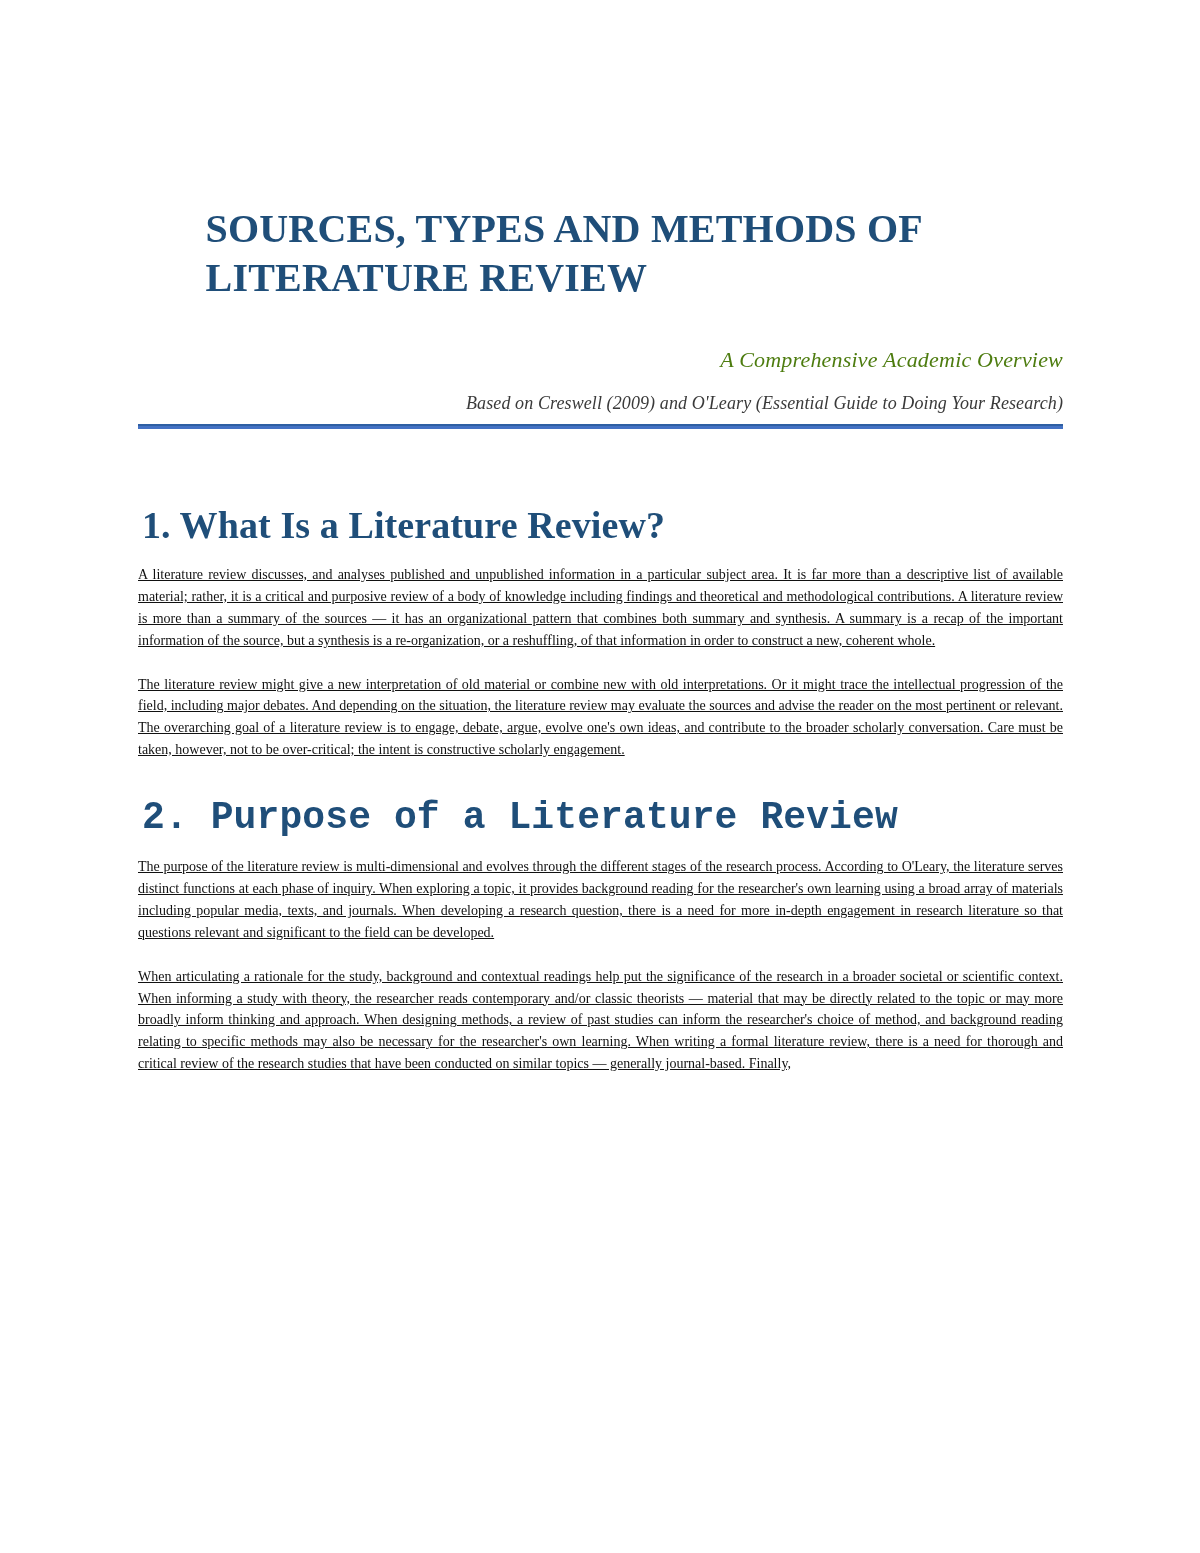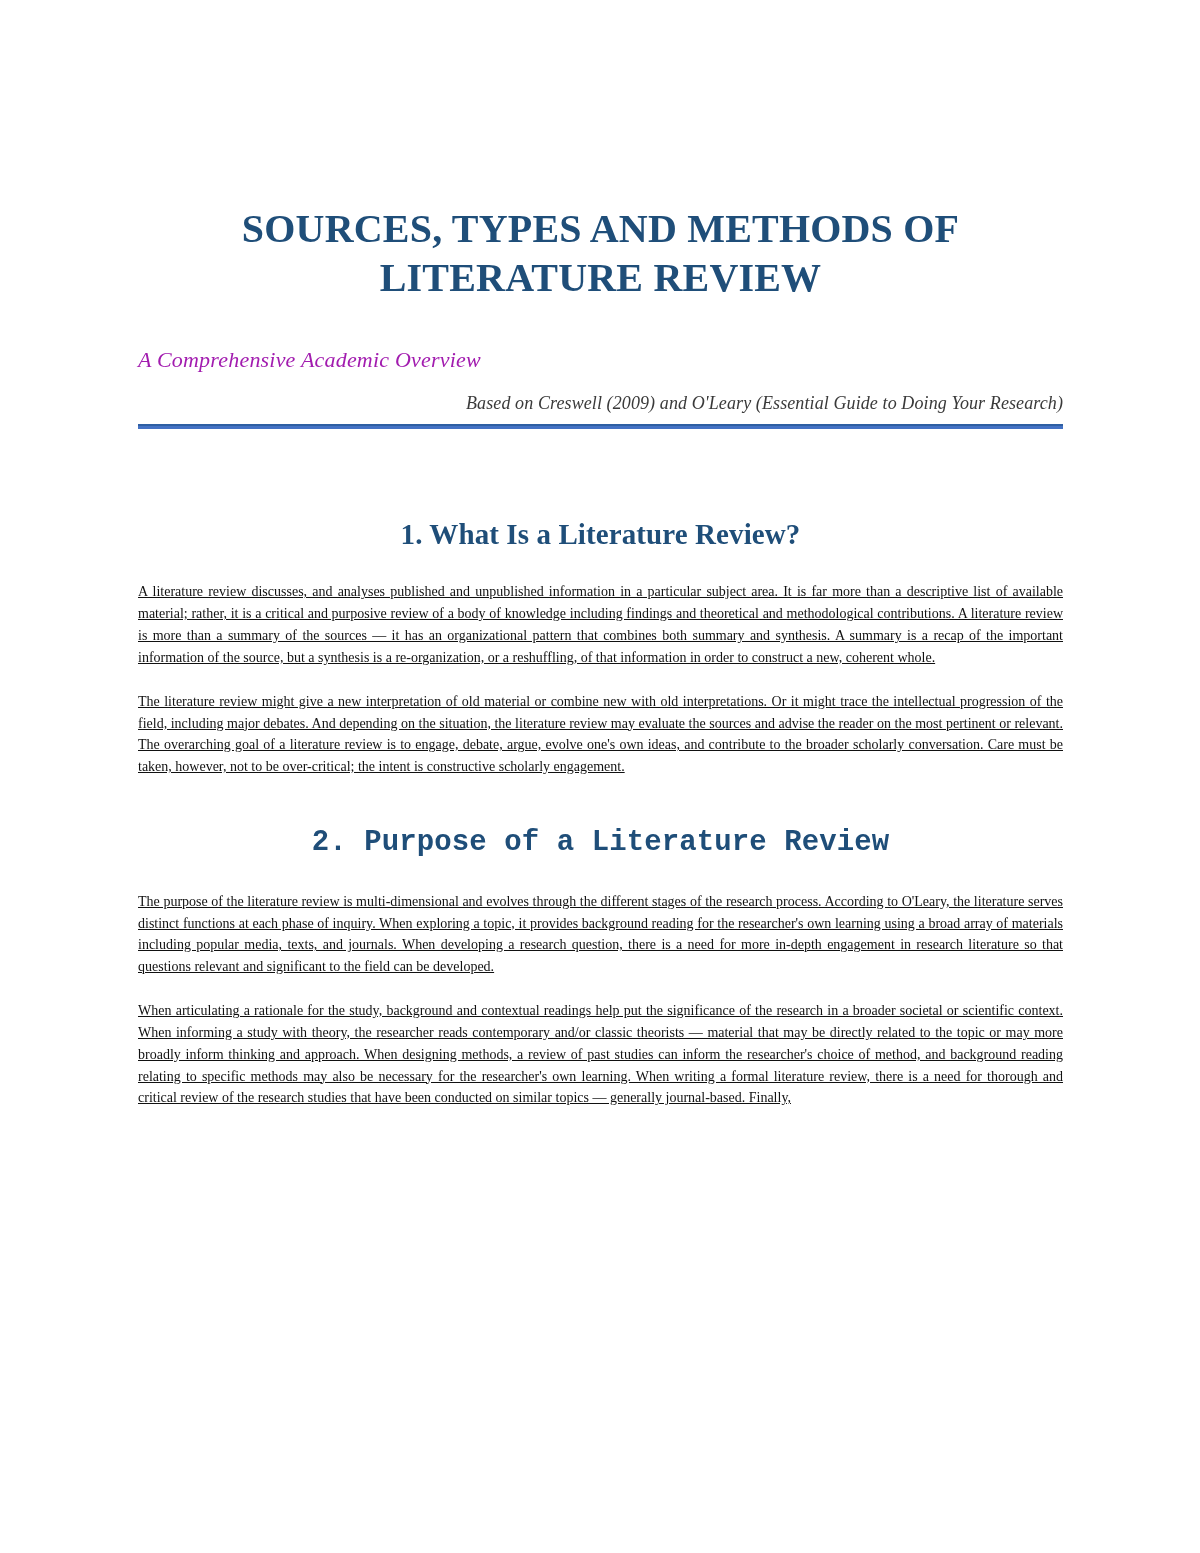--- a/index.html
+++ b/index.html
@@ -41,31 +41,31 @@
 
   .doc-title {
     font-family: "Liberation Serif", "DejaVu Serif", serif;
     font-size: 40px;
     line-height: 1.22;
     font-weight: bold;
     color: #1F4E79;
     letter-spacing: 0.2px;
     margin: 0 auto;
     max-width: 790px;
-    text-align: center;
+    text-align: left;
   }
 
   .doc-subtitle {
     font-family: "Liberation Serif", "DejaVu Serif", serif;
     font-style: italic;
     font-size: 22px;
-    color: #a21caf;
+    color: #4d7c0f;
     margin: 0;
     padding-top: 44px;
-    text-align: left;
+    text-align: right;
     letter-spacing: 0.2px;
   }
 
   .doc-source {
     font-family: "Liberation Serif", "DejaVu Serif", serif;
     font-style: italic;
     font-size: 18px;
     color: #3a3a3a;
     margin: 0;
     padding-top: 20px;
@@ -86,28 +86,27 @@
   .section {
     margin: 0;
   }
 
   .section-first {
     padding-top: 70px;
   }
 
   .section-heading {
     font-family: "Liberation Serif", "DejaVu Serif", serif;
-    font-size: 29px;
+    font-size: 38px;
     font-weight: bold;
     color: #1F4E79;
-    margin: 18px;
+    margin: 4px;
     padding: 0 0 12px 0;
     letter-spacing: 0.1px;
     line-height: 1.2;
-    text-align: center;
   }
 
   .section-2 .section-heading {
     padding-top: 30px;
     font-family: Liberation Mono, monospace;
   }
 
   p.body-text {
     font-family: "Liberation Serif", "DejaVu Serif", serif;
     font-size: 14px;

